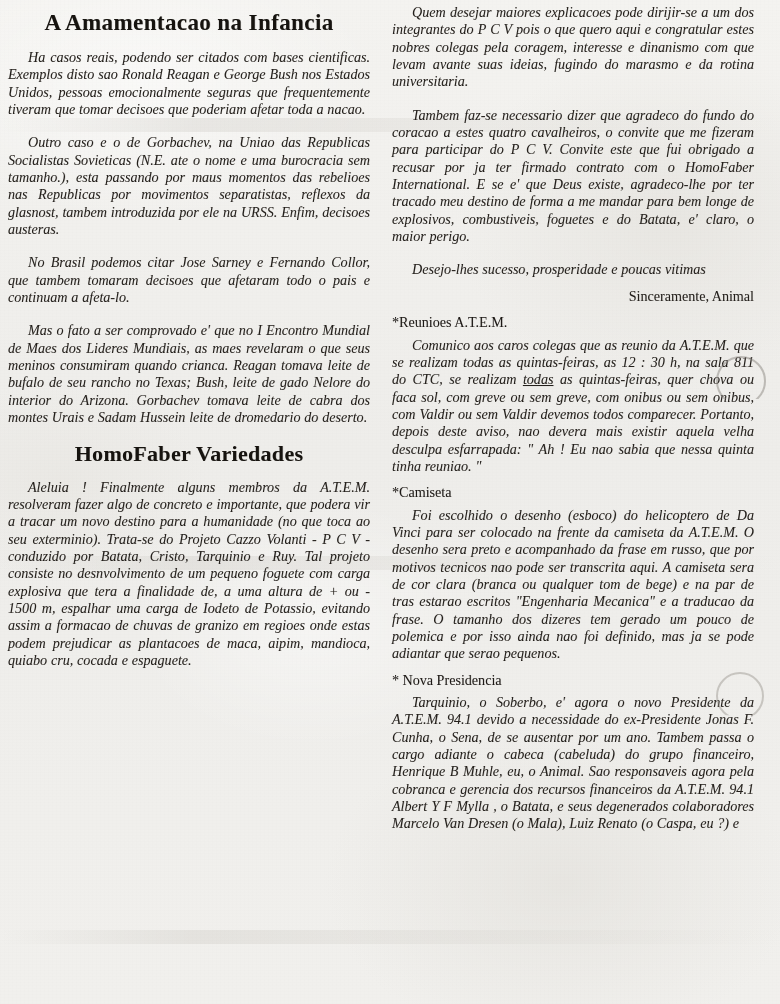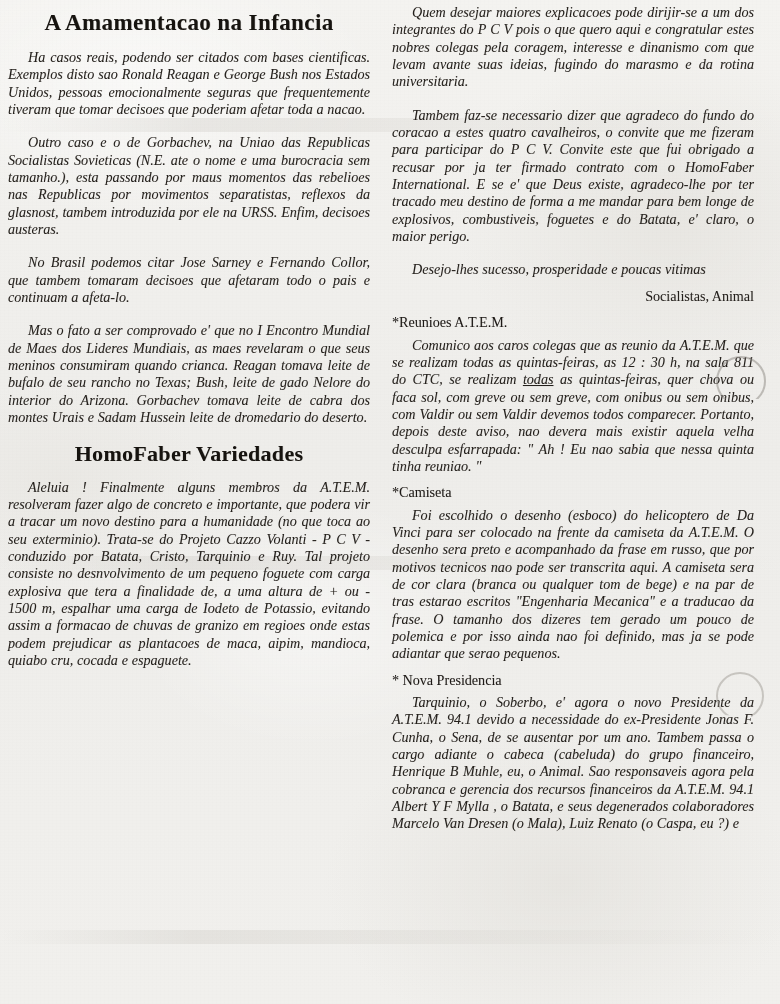--- a/index.html
+++ b/index.html
@@ -180,21 +180,21 @@
 
     <div class="col">
 
       <div class="ring-artifact ring-a"></div>
       <div class="ring-artifact ring-b"></div>
 
       <p class="body">Quem desejar maiores explicacoes pode dirijir-se a um dos integrantes do P C V pois o que quero aqui e congratular estes nobres colegas pela coragem, interesse e dinanismo com que levam avante suas ideias, fugindo do marasmo e da rotina universitaria.</p>
       <p class="body">Tambem faz-se necessario dizer que agradeco do fundo do coracao a estes quatro cavalheiros, o convite que me fizeram para participar do P C V. Convite este que fui obrigado a recusar por ja ter firmado contrato com o HomoFaber International. E se e' que Deus existe, agradeco-lhe por ter tracado meu destino de forma a me mandar para bem longe de explosivos, combustiveis, foguetes e do Batata, e' claro, o maior perigo.</p>
       <p class="body">Desejo-lhes sucesso, prosperidade e poucas vitimas</p>
 
-      <div class="signoff">Socialistas, Animal</div>
+      <div class="signoff">Sinceramente, Animal</div>
 
       <div class="subhead">*Reunioes A.T.E.M.</div>
       <p class="body"><span>Comunico aos caros colegas que as reunio da A.T.E.M. que se realizam todas as quintas-feiras, as 12 : 30 h, na sala 811 do CTC, se realizam </span><u class="ul">todas</u><span> as quintas-feiras, quer chova ou faca sol, com greve ou sem greve, com onibus ou sem onibus, com Valdir ou sem Valdir devemos todos comparecer. Portanto, depois deste aviso, nao devera mais existir aquela velha desculpa esfarrapada: " Ah ! Eu nao sabia que nessa quinta tinha reuniao. "</span></p>
 
       <div class="subhead">*Camiseta</div>
       <p class="body">Foi escolhido o desenho (esboco) do helicoptero de Da Vinci para ser colocado na frente da camiseta da A.T.E.M. O desenho sera preto e acompanhado da frase em russo, que por motivos tecnicos nao pode ser transcrita aqui. A camiseta sera de cor clara (branca ou qualquer tom de bege) e na par de tras estarao escritos "Engenharia Mecanica" e a traducao da frase. O tamanho dos dizeres tem gerado um pouco de polemica e por isso ainda nao foi definido, mas ja se pode adiantar que serao pequenos.</p>
 
       <div class="subhead">* Nova Presidencia</div>
       <p class="body">Tarquinio, o Soberbo, e' agora o novo Presidente da A.T.E.M. 94.1 devido a necessidade do ex-Presidente Jonas F. Cunha, o Sena, de se ausentar por um ano. Tambem passa o cargo adiante o cabeca (cabeluda) do grupo financeiro, Henrique B Muhle, eu, o Animal. Sao responsaveis agora pela cobranca e gerencia dos recursos financeiros da A.T.E.M. 94.1 Albert Y F Mylla , o Batata, e seus degenerados colaboradores Marcelo Van Dresen (o Mala), Luiz Renato (o Caspa, eu ?) e</p>
 

